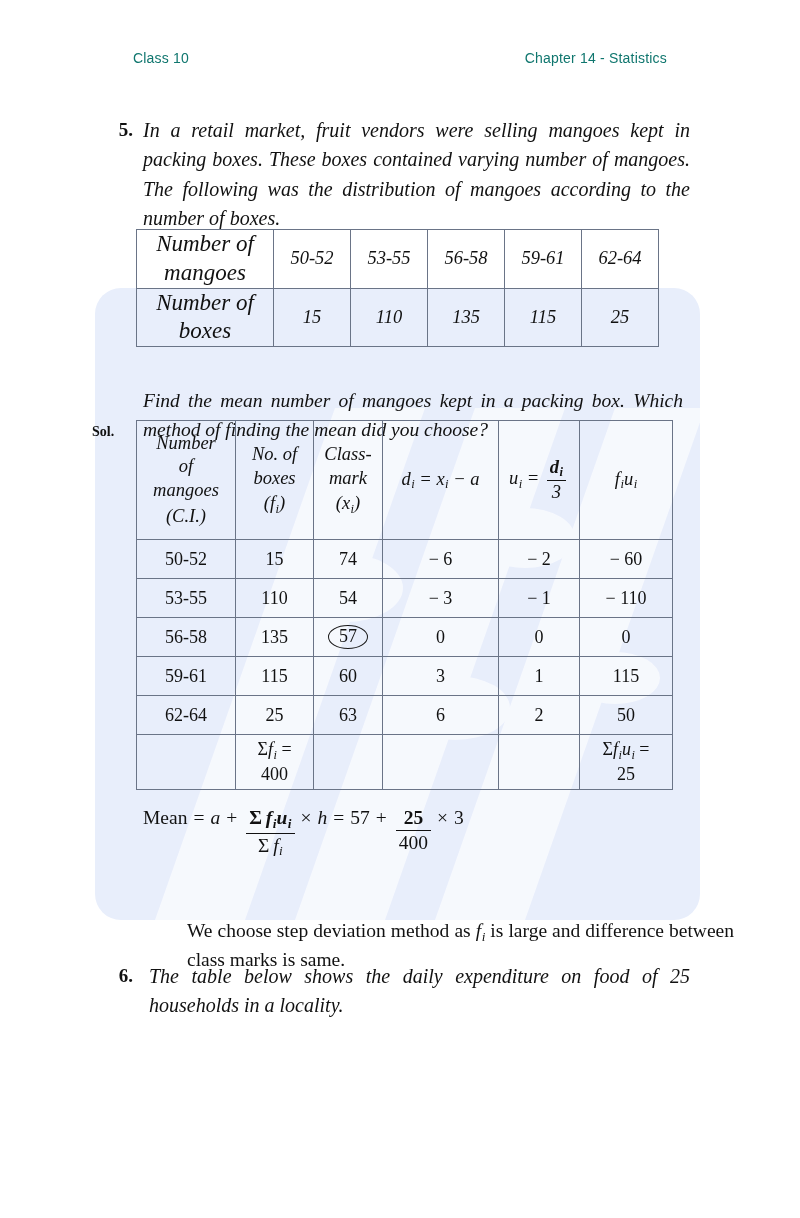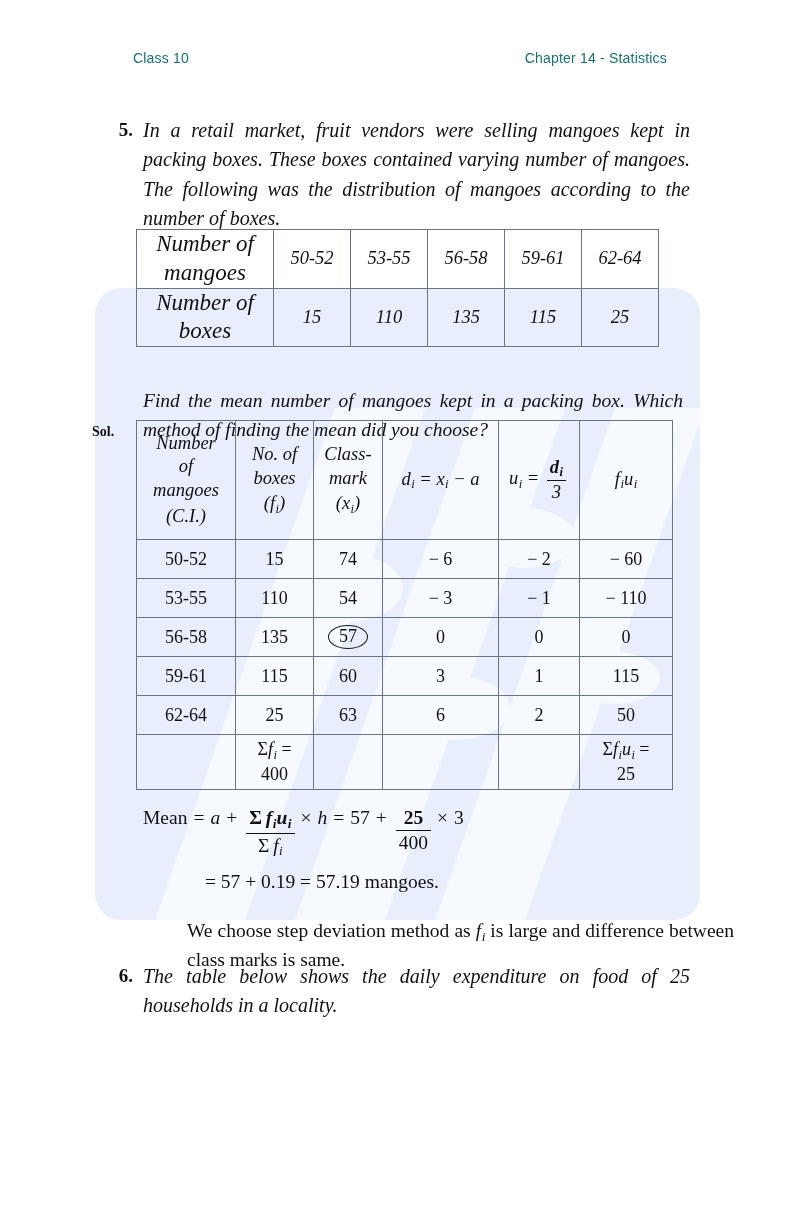--- a/index.html
+++ b/index.html
@@ -73,21 +73,21 @@
     font-style: italic;
     font-size: 20px;
     line-height: 1.47;
     text-align: justify;
     text-justify: inter-word;
   }
   #q5 { left: 113px; top: 116px; width: 577px; }
   #q5 .qtext { width: 547px; }
 
   #q6 { left: 113px; top: 962px; width: 577px; }
-  #q6 .qtext { width: 547px; }
+  #q6 .qtext { width: 547px; margin-left: 6px; }
 
   #subq {
     position: absolute;
     left: 143px;
     top: 358px;
     width: 540px;
     font-style: italic;
     font-size: 19.5px;
     line-height: 1.5;
     text-align: justify;
@@ -386,21 +386,20 @@
       <span>57</span>
       <span>+</span>
       <span class="frac">
         <span class="num">25</span>
         <span class="den">400</span>
       </span>
       <span>×</span>
       <span>3</span>
     </div>
 
-    <div id="line-result">= 57 + 0.19 = 57.19 mangoes.</div>
   </div>
 
   <div id="conclusion">
     <span>We choose step deviation method as </span><span class="mi">f</span><sub class="msub">i</sub><span> is large and difference between class marks is same.</span>
   </div>
 
   <div class="qblock" id="q6">
     <div class="qnum">6.</div>
     <div class="qtext">The table below shows the daily expenditure on food of 25 households in a locality.</div>
   </div>

